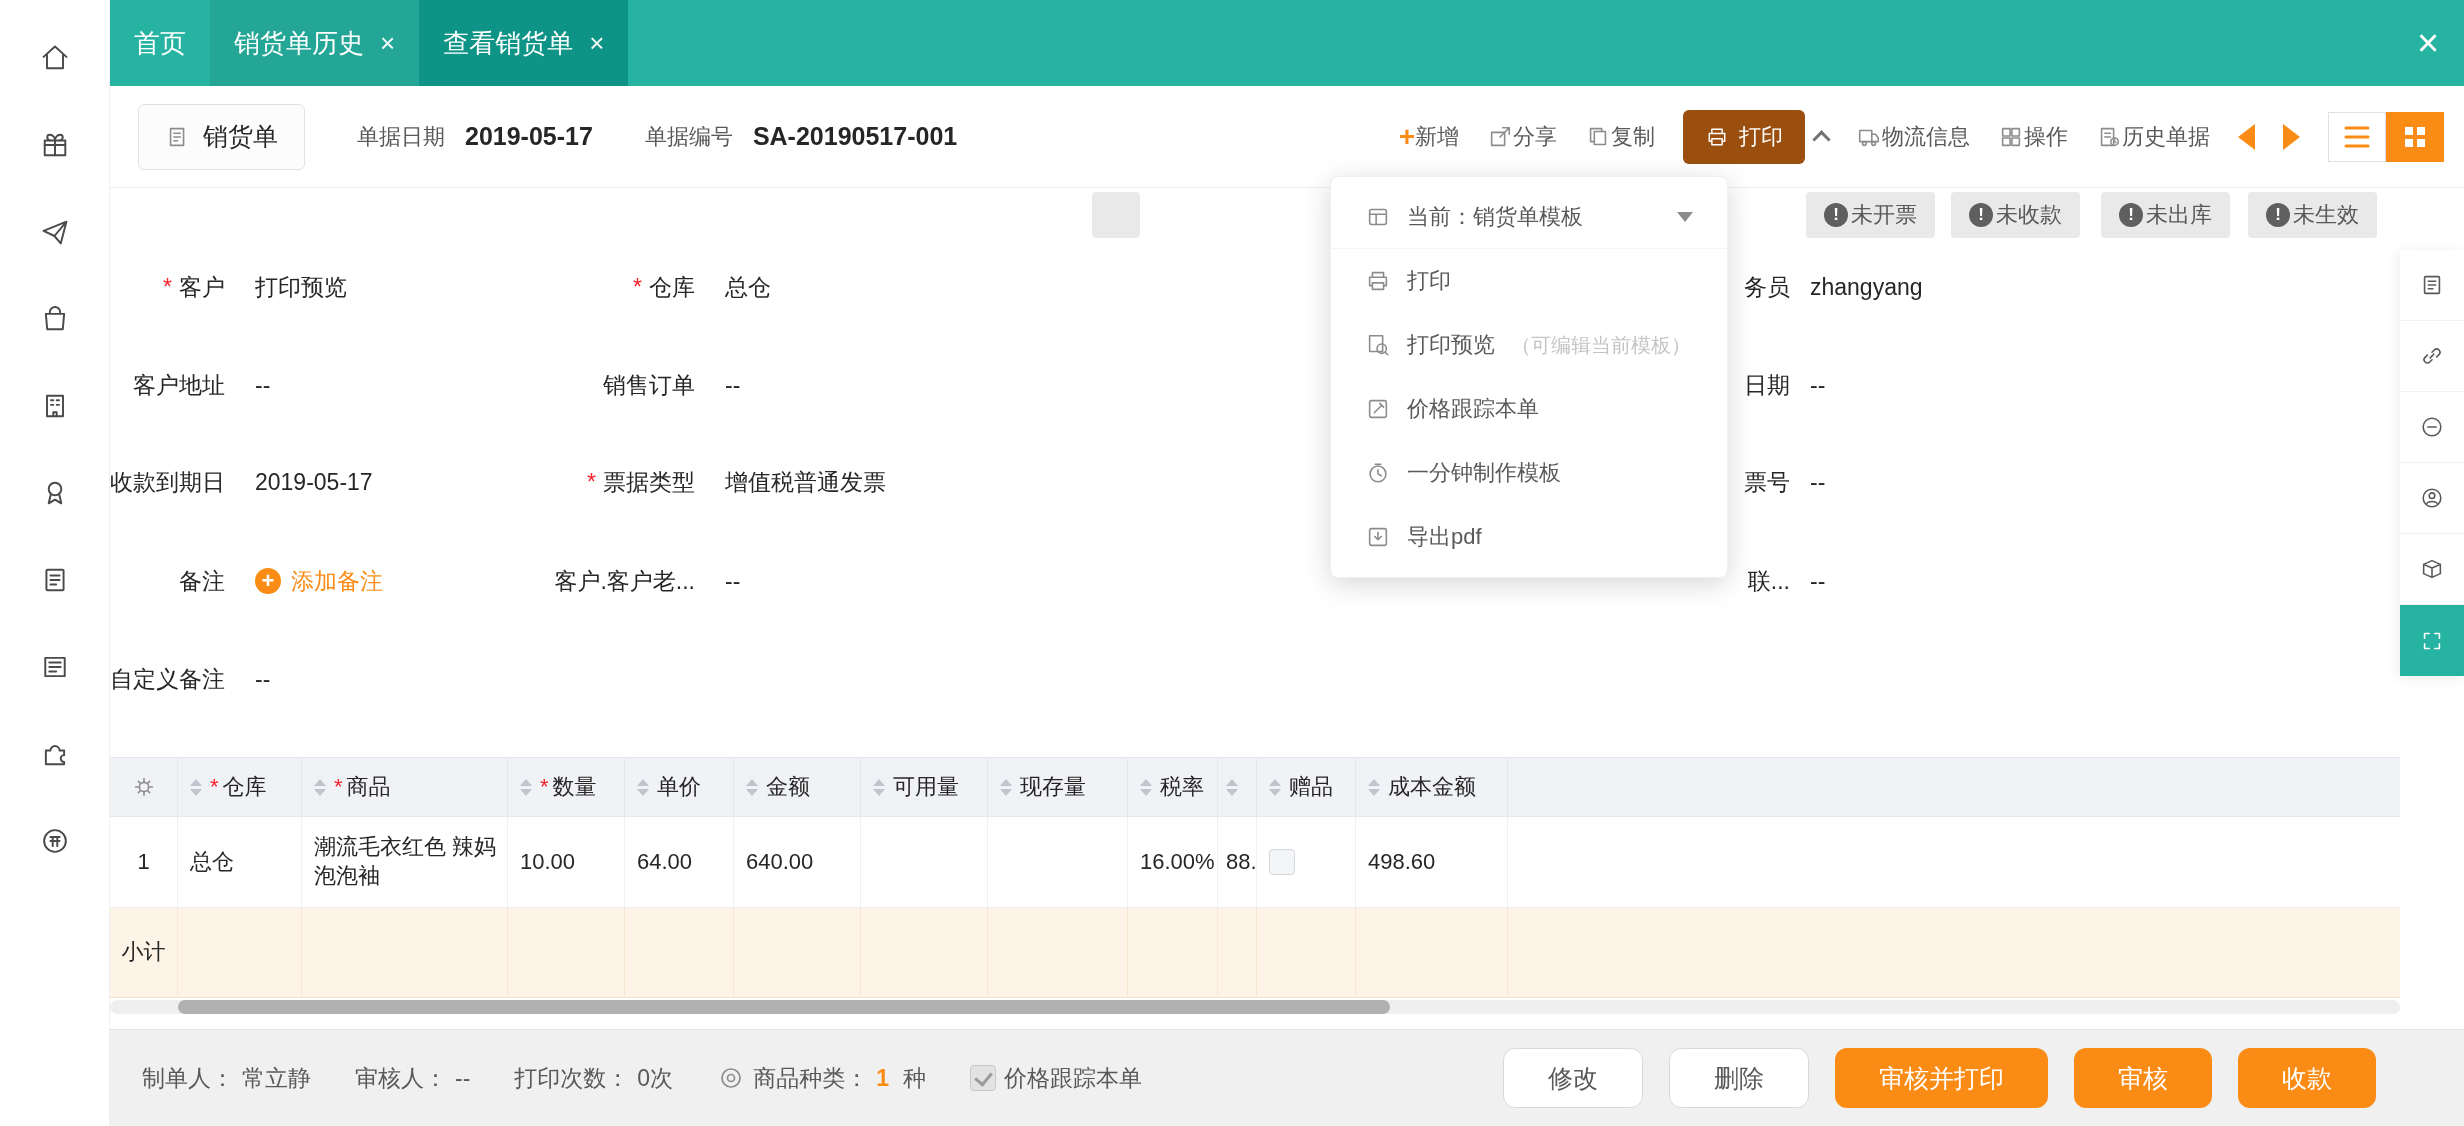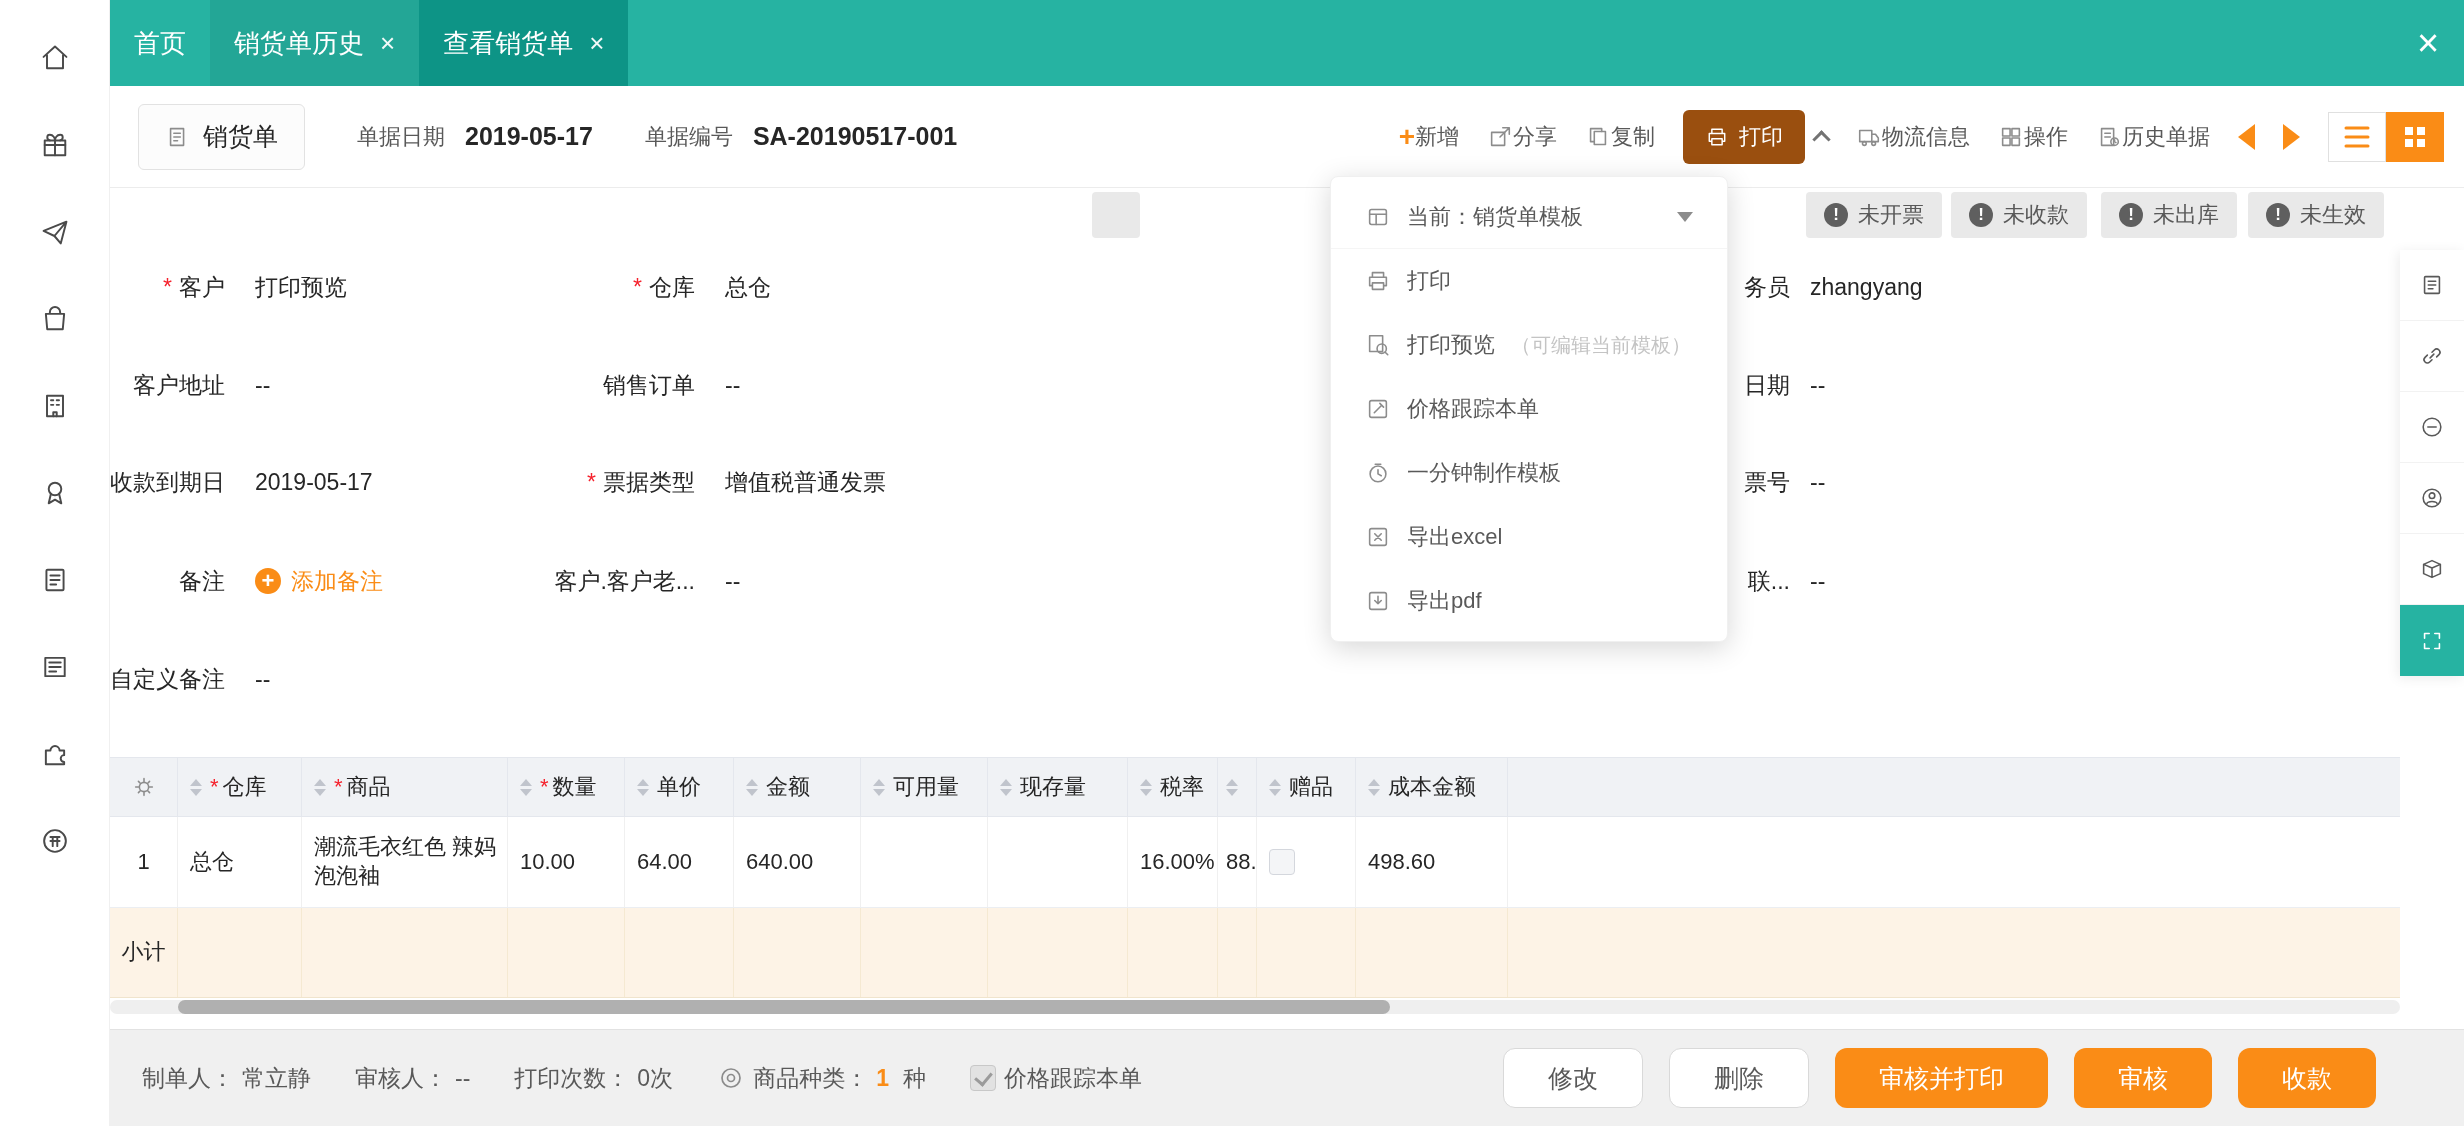--- a/index.html
+++ b/index.html
@@ -41,21 +41,21 @@
   .chv-up{width:13px;height:13px;border-left:3px solid #737373;border-top:3px solid #737373;transform:rotate(45deg);margin-top:6px;cursor:pointer}
   .navarr{display:flex;align-items:center;justify-content:center;cursor:pointer}
   .arr-l{width:0;height:0;border-top:13px solid transparent;border-bottom:13px solid transparent;border-right:17px solid #fa8c16}
   .arr-r{width:0;height:0;border-top:13px solid transparent;border-bottom:13px solid transparent;border-left:17px solid #fa8c16}
   .toggle{display:flex}
   .tg{width:58px;height:50px;border:1px solid #e0e0e0;display:flex;align-items:center;justify-content:center;background:#fff;cursor:pointer}
   .tg.active{background:#fa8c16;border-color:#fa8c16}
 
   
   .badges{position:absolute;left:110px;right:0;top:190px;height:54px;z-index:3}
-  .badge{position:absolute;top:2px;height:46px;display:flex;align-items:center;gap:10px;background:#e9e9e9;border-radius:4px;padding:0 18px;font-size:22px;color:#595959}
+  .badge{position:absolute;top:2px;height:46px;display:flex;align-items:center;gap:3px;background:#e9e9e9;border-radius:4px;padding:0 18px;font-size:22px;color:#595959}
   .badge .bi{width:24px;height:24px;border-radius:50%;background:#5f5f5f;color:#fff;font-size:17px;font-weight:bold;display:flex;align-items:center;justify-content:center}
   .badge .bi::before{content:"!"}
   .badge.frag{width:48px;padding:0}
 
   
   .form{position:absolute;left:110px;right:64px;top:244px;height:500px;z-index:2}
   .flab{position:absolute;height:50px;display:flex;align-items:center;justify-content:flex-end;font-size:23px;color:#262626;white-space:nowrap}
   .fval{position:absolute;height:50px;display:flex;align-items:center;font-size:23px;color:#262626;white-space:nowrap}
   .star{color:#f5222d;margin-right:7px;font-size:23px}
   .hstar{color:#f5222d;margin-right:4px}
@@ -522,27 +522,20 @@
     <div class="mi">
       <svg class="i" viewBox="0 0 28 28">
           <circle cx="14" cy="15" r="8.5"></circle>
           <path d="M14 10.5V15l3.5 2M11 4.5h6"></path>
         </svg>
       <span>一分钟制作模板</span>
     </div>
     <div class="mi">
       <svg class="i" viewBox="0 0 28 28">
           <rect x="5" y="5" width="18" height="18" rx="2"></rect>
-          <path d="M10.5 10.5l7 7M17.5 10.5l-7 7"></path>
-        </svg>
-      <span>导出excel</span>
-    </div>
-    <div class="mi">
-      <svg class="i" viewBox="0 0 28 28">
-          <rect x="5" y="5" width="18" height="18" rx="2"></rect>
           <path d="M14 9v8M10.5 13.5L14 17l3.5-3.5"></path>
         </svg>
       <span>导出pdf</span>
     </div>
   </div>
 
   <aside class="right-rail">
     <div class="rr">
         <svg class="i" viewBox="0 0 28 28">
           <rect x="6" y="5" width="16" height="18" rx="1"></rect>

